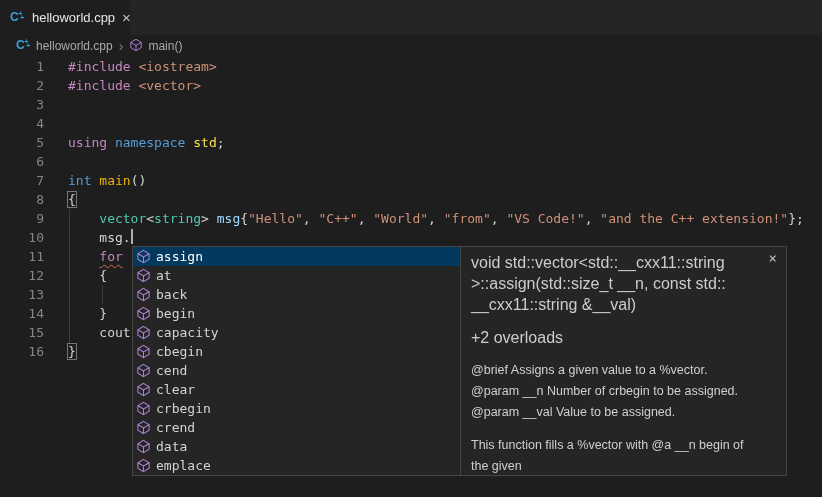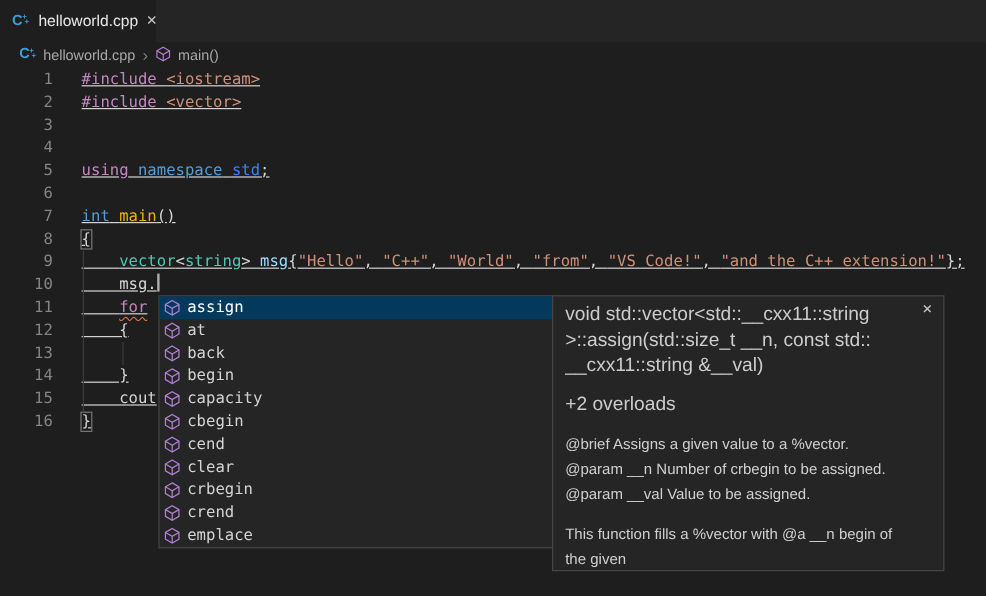--- a/index.html
+++ b/index.html
@@ -15,21 +15,21 @@
   
   .breadcrumb { height:22px; display:flex; align-items:center; gap:5px; padding-left:16px;
                 color:#a9a9a9; font-size:12px; background:#1e1e1e; }
   .crumb-sep { color:#7f7f7f; font-size:14px; line-height:1; margin:0 1px; }
 
   
   .editor { position:relative; height:440px;
             font-family:"DejaVu Sans Mono","Liberation Mono",monospace; font-size:13px; }
   .line { display:flex; height:19px; line-height:19px; }
   .gutter { flex:0 0 44px; width:44px; text-align:right; color:#858585; }
-  .codetxt { white-space:pre; margin-left:24px; color:#d4d4d4;text-decoration:underline; }
+  .codetxt { white-space:pre; margin-left:24px; color:#d4d4d4; }
   .cursor { display:inline-block; width:2px; height:15px; background:#aeafad; vertical-align:-2px; }
   .bracket-box { outline:1px solid #767676; }
   .squiggle { text-decoration-line:underline; text-decoration-style:wavy;
               text-decoration-color:#d1704a; text-decoration-thickness:1px; text-underline-offset:3px; }
   .indent-guide { position:absolute; width:1px; background:#3c3c3c; }
 
   
   .suggest { position:absolute; left:132px; top:189px; display:flex; align-items:flex-start; z-index:5; }
   .suggest-list { width:329px; background:#252526; border:1px solid #454545; box-sizing:border-box; }
   .suggest-item { height:19px; display:flex; align-items:center; gap:5px; padding-left:3px;
@@ -92,21 +92,21 @@
         </div>
         <div class="line">
           <div class="gutter">3</div>
         </div>
         <div class="line">
           <div class="gutter">4</div>
           <div class="codetxt"></div>
         </div>
         <div class="line">
           <div class="gutter">5</div>
-          <div class="codetxt"><span style="color: rgb(197, 134, 192);">using</span><span style="color: rgb(212, 212, 212);"> </span><span style="color: rgb(86, 156, 214);">namespace</span><span style="color: rgb(212, 212, 212);"> </span><span style="color: #3b82f6;">std</span><span style="color: rgb(212, 212, 212);">;</span></div>
+          <div class="codetxt"><span style="color: rgb(197, 134, 192);">using</span><span style="color: rgb(212, 212, 212);"> </span><span style="color: rgb(86, 156, 214);">namespace</span><span style="color: rgb(212, 212, 212);"> </span><span style="color: #fde047;">std</span><span style="color: rgb(212, 212, 212);">;</span></div>
         </div>
         <div class="line">
           <div class="gutter">6</div>
           <div class="codetxt"></div>
         </div>
         <div class="line">
           <div class="gutter">7</div>
           <div class="codetxt"><span style="color: rgb(86, 156, 214);">int</span><span style="color: rgb(212, 212, 212);"> </span><span style="color: #eab308;">main</span><span style="color: rgb(212, 212, 212);">()</span></div>
         </div>
         <div class="line">
@@ -224,20 +224,28 @@
   </svg>
             <span>crbegin</span>
           </div>
           <div class="suggest-item">
             <svg width="15" height="15" viewBox="0 0 16 16" fill="none" stroke="#B180D7" stroke-width="1.1">
     <path d="M8 1.5 L14 5 V11 L8 14.5 L2 11 V5 Z"></path>
     <path d="M2 5 L8 8.5 L14 5"></path>
     <path d="M8 8.5 V14.5"></path>
   </svg>
             <span>crend</span>
+          </div>
+          <div class="suggest-item">
+            <svg width="15" height="15" viewBox="0 0 16 16" fill="none" stroke="#B180D7" stroke-width="1.1">
+    <path d="M8 1.5 L14 5 V11 L8 14.5 L2 11 V5 Z"></path>
+    <path d="M2 5 L8 8.5 L14 5"></path>
+    <path d="M8 8.5 V14.5"></path>
+  </svg>
+            <span>data</span>
           </div>
           <div class="suggest-item">
             <svg width="15" height="15" viewBox="0 0 16 16" fill="none" stroke="#B180D7" stroke-width="1.1">
     <path d="M8 1.5 L14 5 V11 L8 14.5 L2 11 V5 Z"></path>
     <path d="M2 5 L8 8.5 L14 5"></path>
     <path d="M8 8.5 V14.5"></path>
   </svg>
             <span>emplace</span>
           </div>
         </div>

